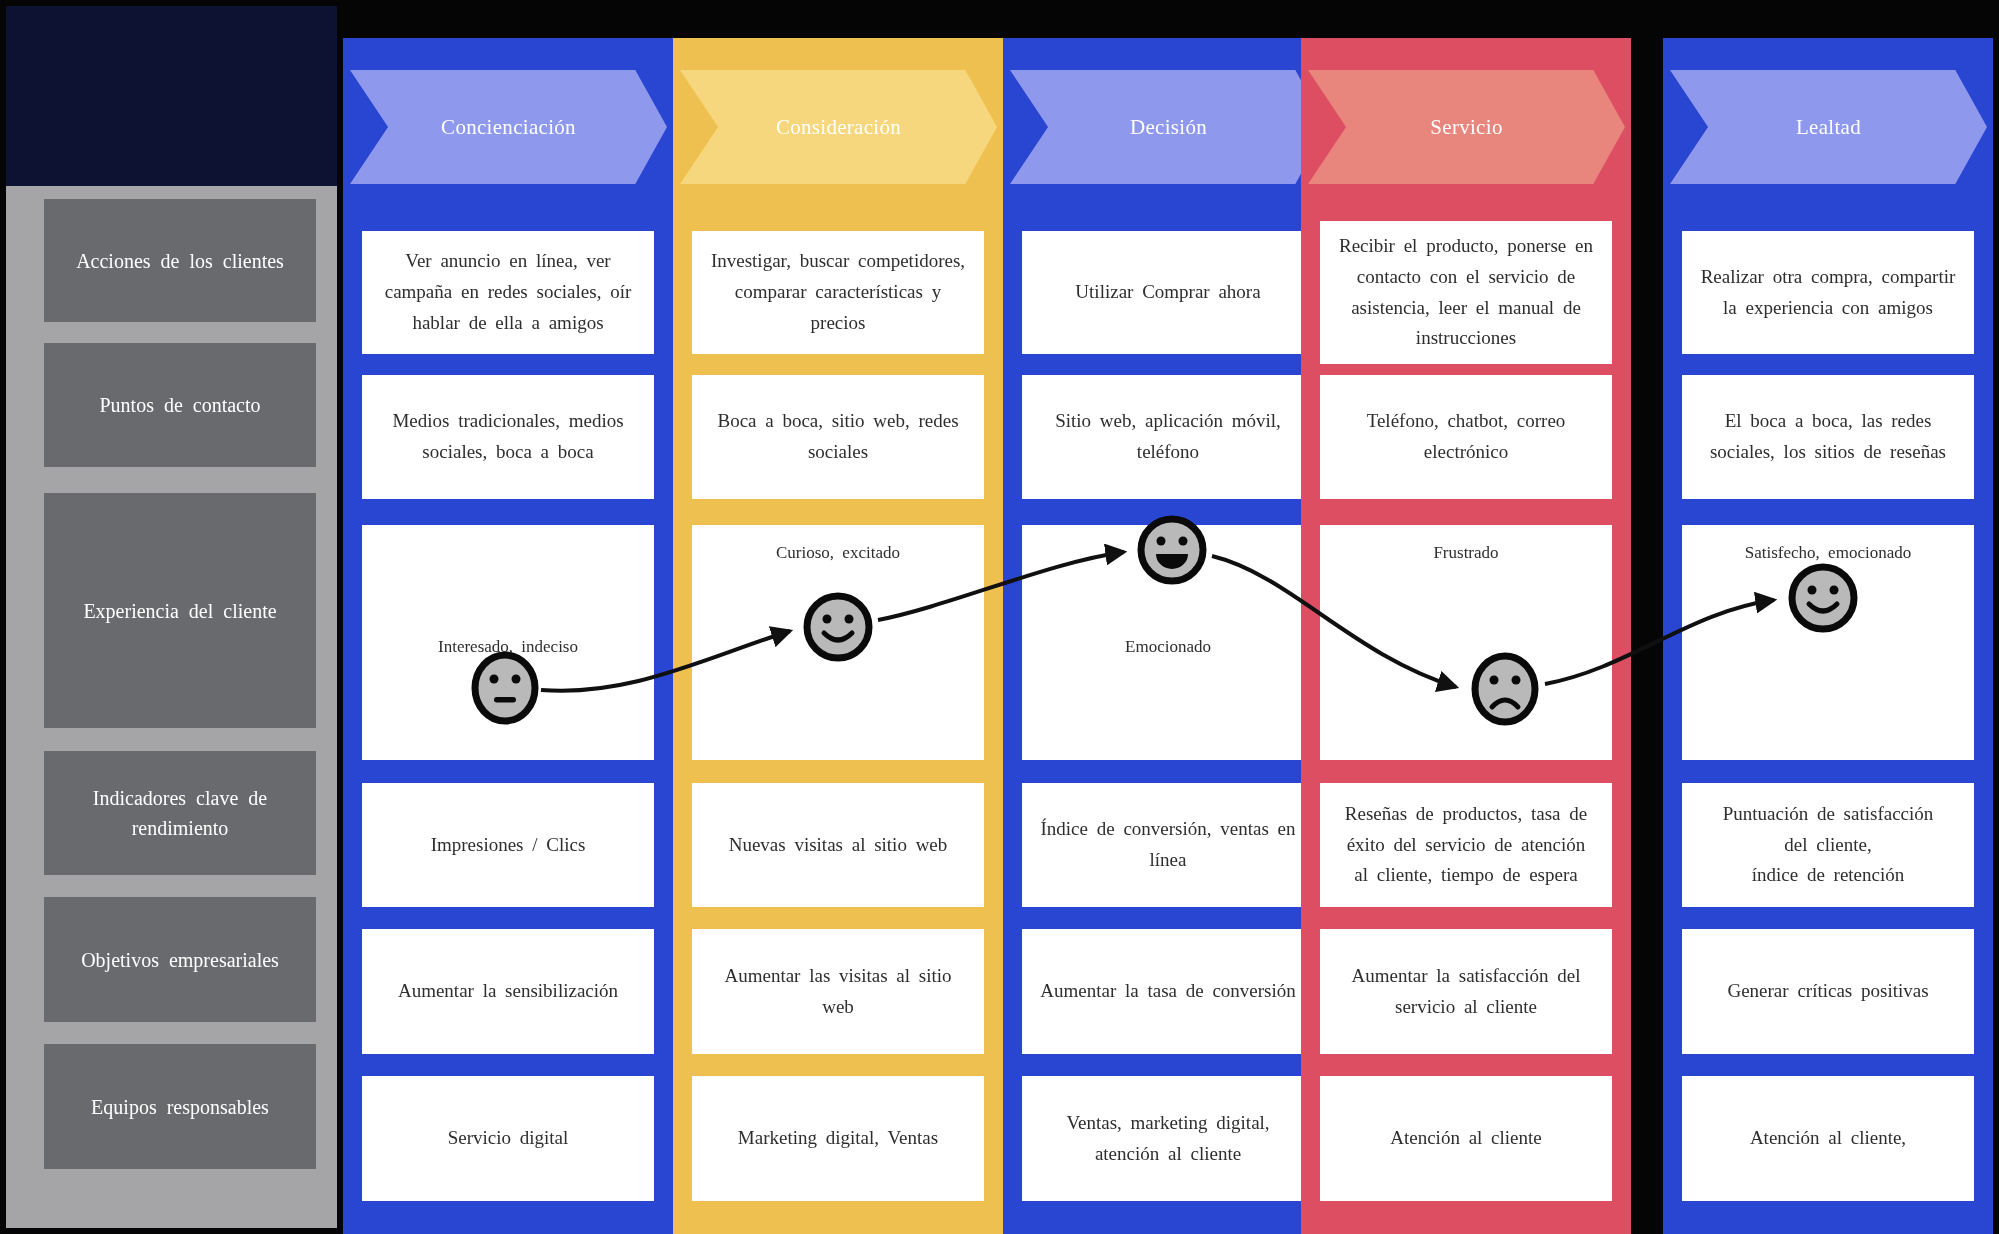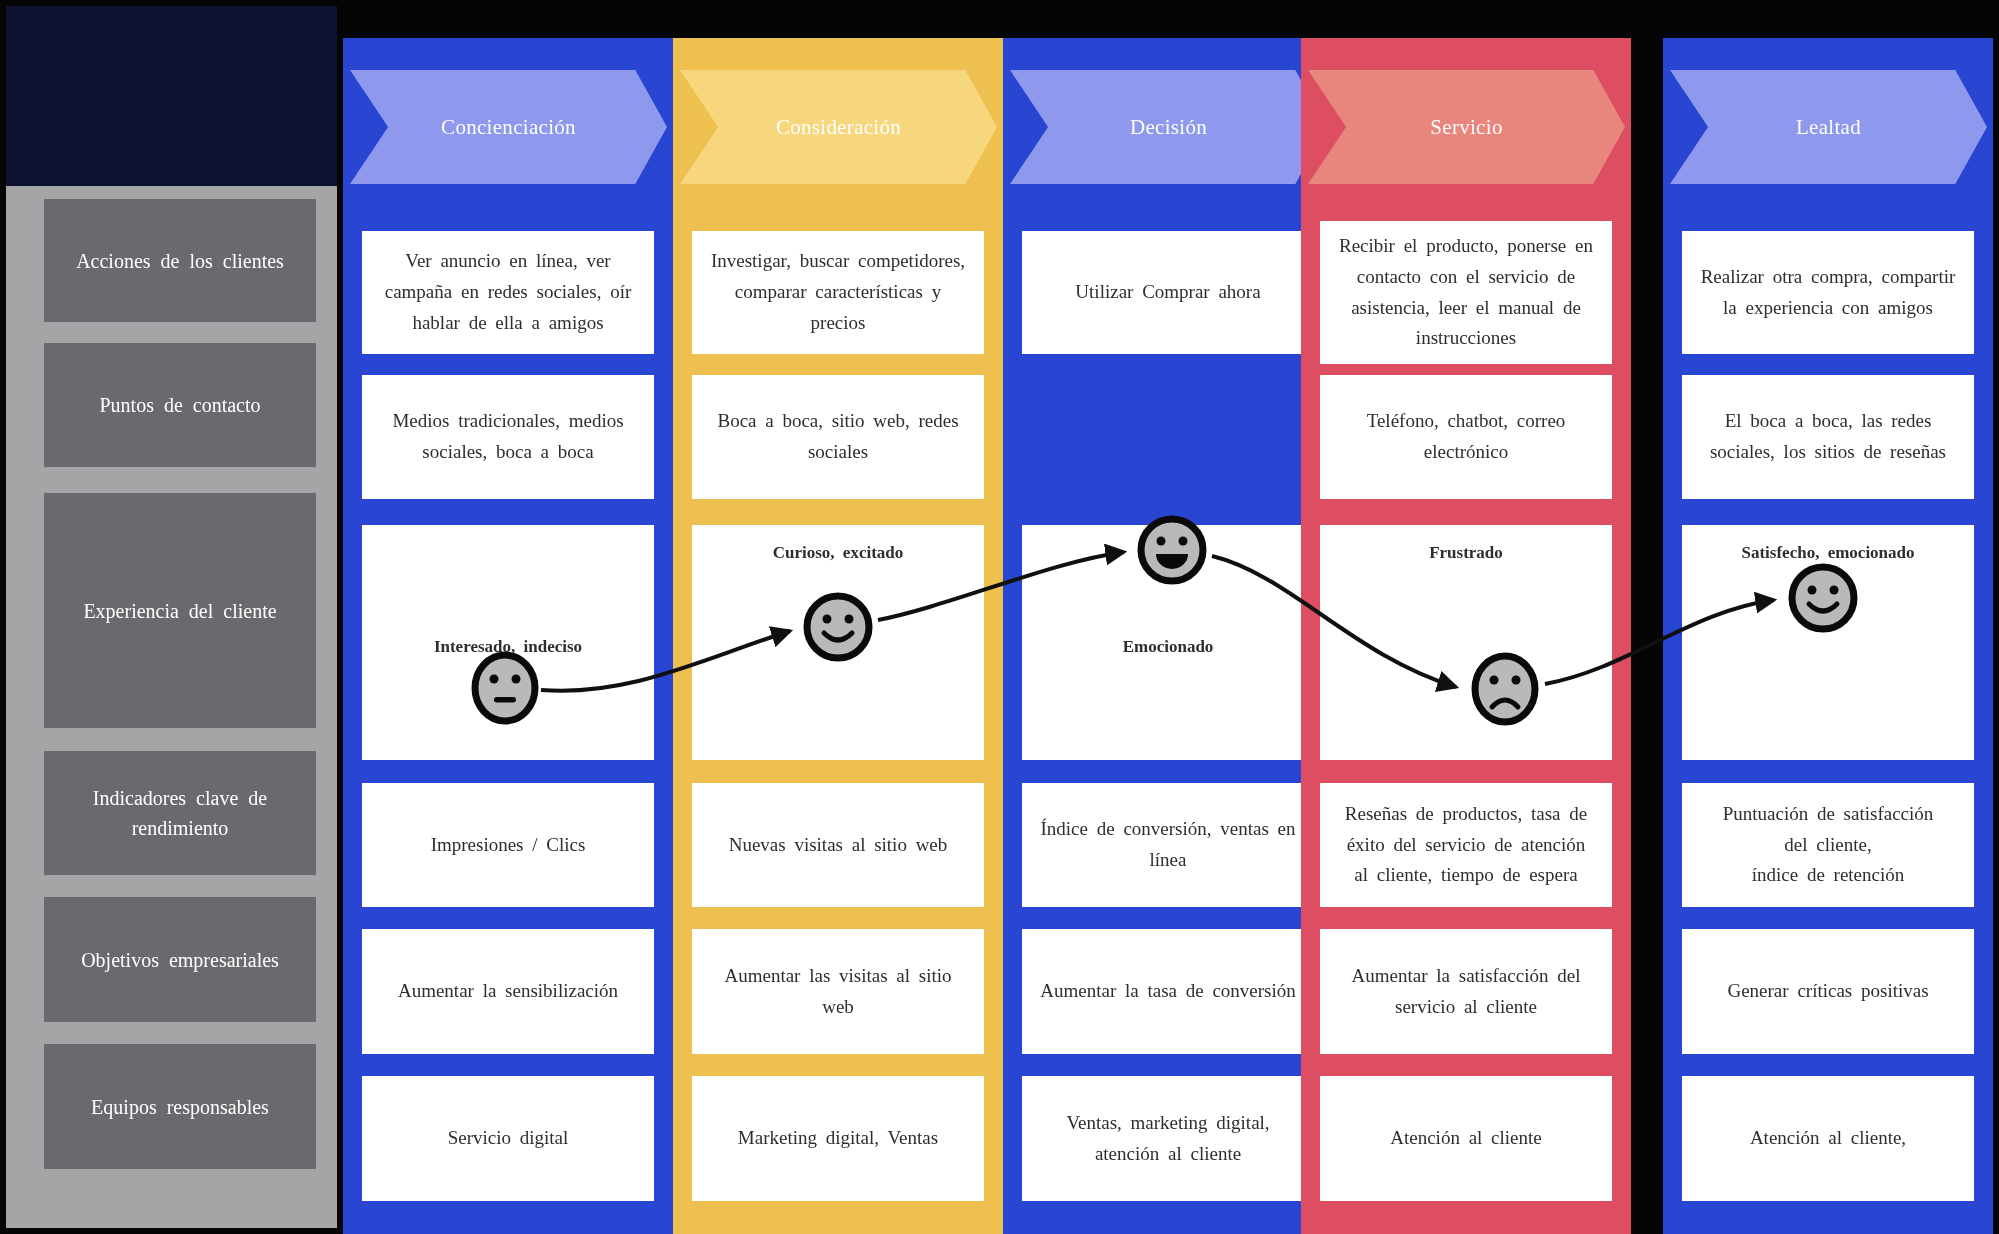--- a/index.html
+++ b/index.html
@@ -44,21 +44,21 @@
   .cell.r3{top:487px;height:235px}
   .cell.r4{top:745px;height:124px}
   .cell.r5{top:891px;height:125px}
   .cell.r6{top:1038px;height:125px}
   .card{
     width:100%;min-height:100%;background:#fff;box-sizing:border-box;
     display:flex;align-items:center;justify-content:center;
     padding:10px 16px;text-align:center;color:#2e2e2e;
     font-size:19px;line-height:1.62;word-spacing:4px;white-space:pre-line;
   }
-  .card-exp{position:relative;padding:0;font-weight:bold;}
+  .card-exp{position:relative;padding:0;}
   .exp-label{position:absolute;left:8px;right:8px;text-align:center;font-size:17px;color:#2e2e2e;word-spacing:4px;}
   .exp-top{top:14px}
   .exp-mid{top:108px}
   
   .overlay{position:absolute;left:0;top:0;width:1999px;height:1234px;z-index:5;pointer-events:none;}
   .jline{fill:none;stroke:#101010;stroke-width:4;}
   .face-ring{fill:#b9b9b9;stroke:#0a0a0a;stroke-width:7;}
   .face-ink{fill:#0a0a0a;}
   .face-stroke{fill:none;stroke:#0a0a0a;stroke-width:5;stroke-linecap:round;}
 </style>
@@ -138,20 +138,23 @@
       </div>
   </section>
 
   <section class="stage s3 col-blue">
     <div class="banner">
         <span>Decisión</span>
       </div>
     <div class="cell r1">
         <div class="card"><span>Utilizar Comprar ahora</span></div>
       </div>
+    <div class="cell r2">
+        <div class="card"><span>Sitio web, aplicación móvil, teléfono</span></div>
+      </div>
     <div class="cell r3">
         <div class="card card-exp"><span class="exp-label exp-mid">Emocionado</span></div>
       </div>
     <div class="cell r4">
         <div class="card"><span>Índice de conversión, ventas en línea</span></div>
       </div>
     <div class="cell r5">
         <div class="card"><span>Aumentar la tasa de conversión</span></div>
       </div>
     <div class="cell r6">

